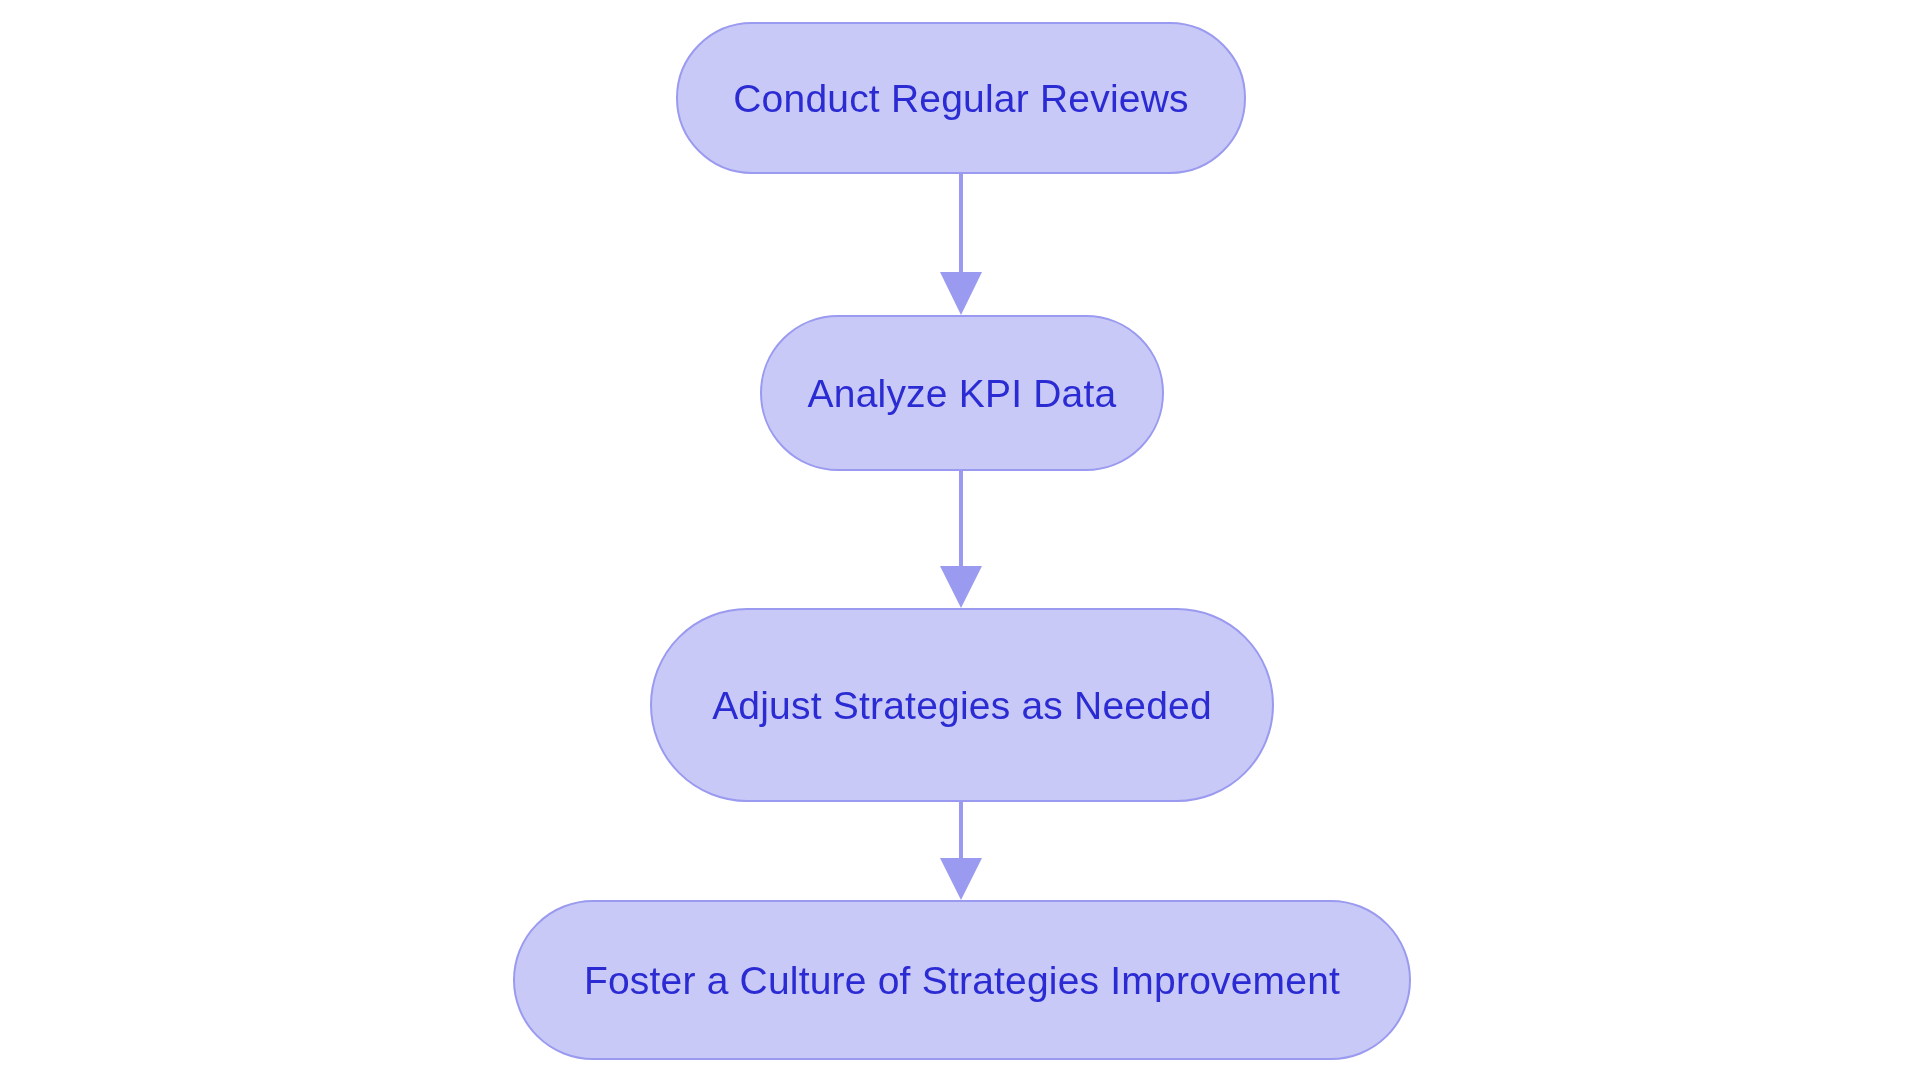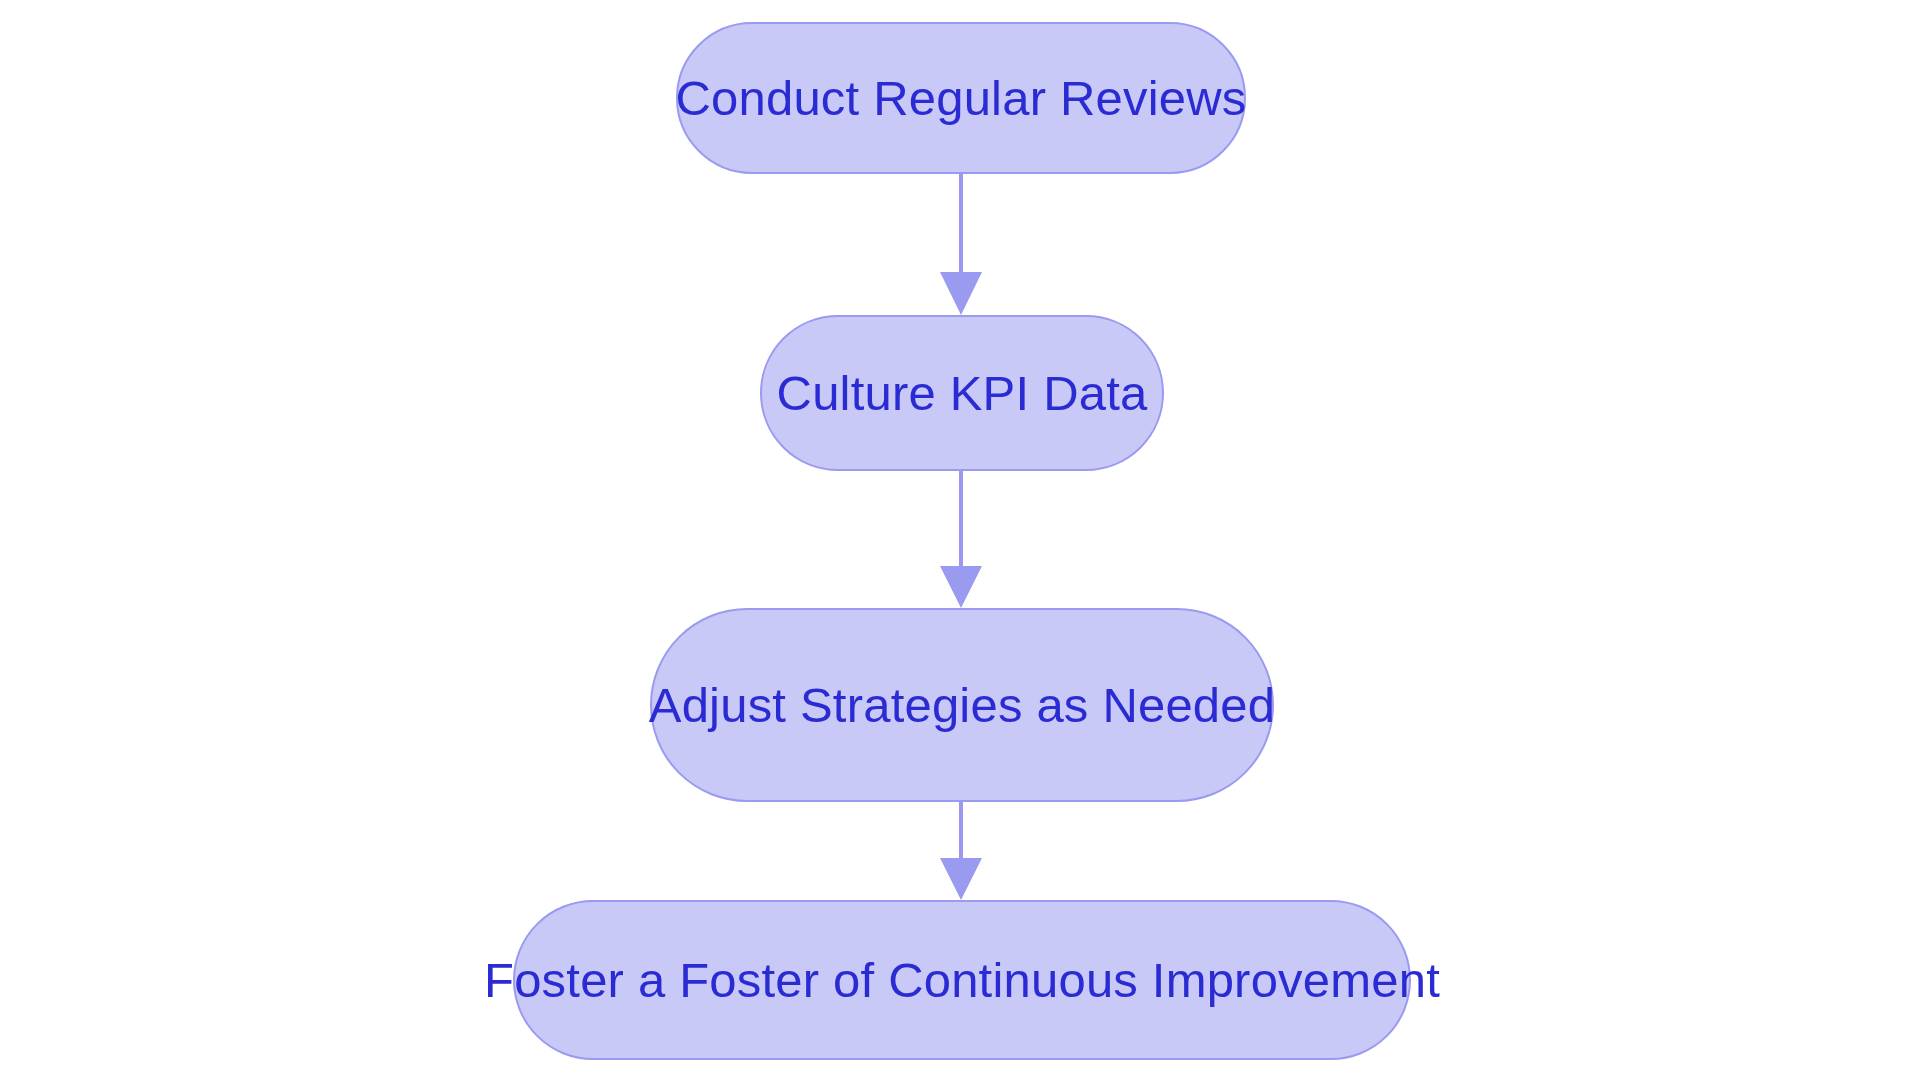--- a/index.html
+++ b/index.html
@@ -26,21 +26,21 @@
     align-items: center;
     justify-content: center;
     background: #c9c9f7;
     border: 2px solid #9a9af0;
     border-radius: 999px;
     color: #2b2bd4;
     letter-spacing: 0.2px;
     white-space: nowrap;
   }
   .node-label {
-    font-size: 49px;
+    font-size: 39px;
     font-weight: 400;
     line-height: 1;
     color: #2b2bd4;
   }
   
   #node-1 { left: 676px;  top: 22px;   width: 570px; height: 152px; }
   #node-2 { left: 760px;  top: 315px;  width: 404px; height: 156px; }
   #node-3 { left: 650px;  top: 608px;  width: 624px; height: 194px; }
   #node-4 { left: 513px;  top: 900px;  width: 898px; height: 160px; }
 
@@ -83,24 +83,24 @@
       <line class="edge-line" x1="961" y1="770" x2="961" y2="868"></line>
       <polygon class="edge-head" points="961,900 940,858 982,858"></polygon>
     </g>
   </svg>
 
   <div class="node" id="node-1">
     <span class="node-label">Conduct Regular Reviews</span>
   </div>
 
   <div class="node" id="node-2">
-    <span class="node-label">Culture KPI Data</span>
+    <span class="node-label">Analyze KPI Data</span>
   </div>
 
   <div class="node" id="node-3">
     <span class="node-label">Adjust Strategies as Needed</span>
   </div>
 
   <div class="node" id="node-4">
-    <span class="node-label">Foster a Foster of Continuous Improvement</span>
+    <span class="node-label">Foster a Culture of Strategies Improvement</span>
   </div>
 
 </div>
 
 </body></html>

